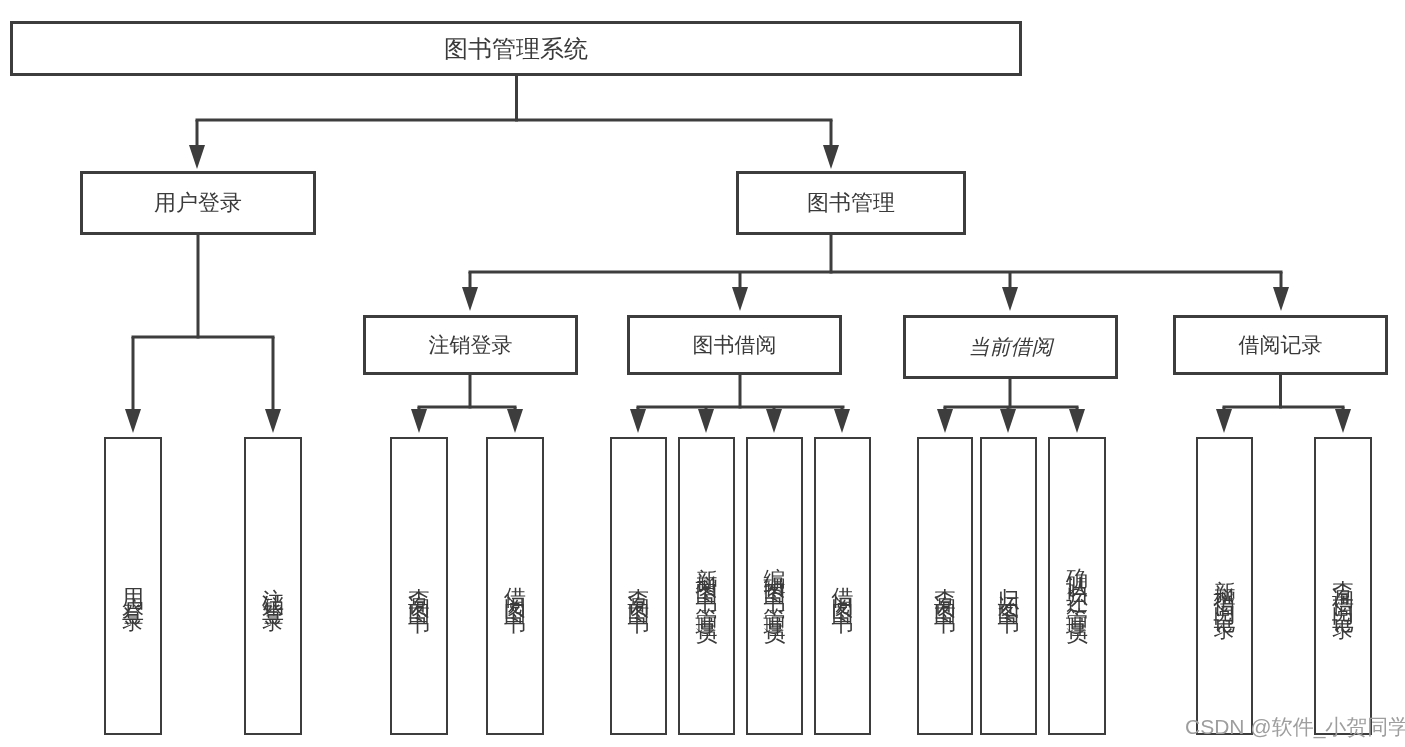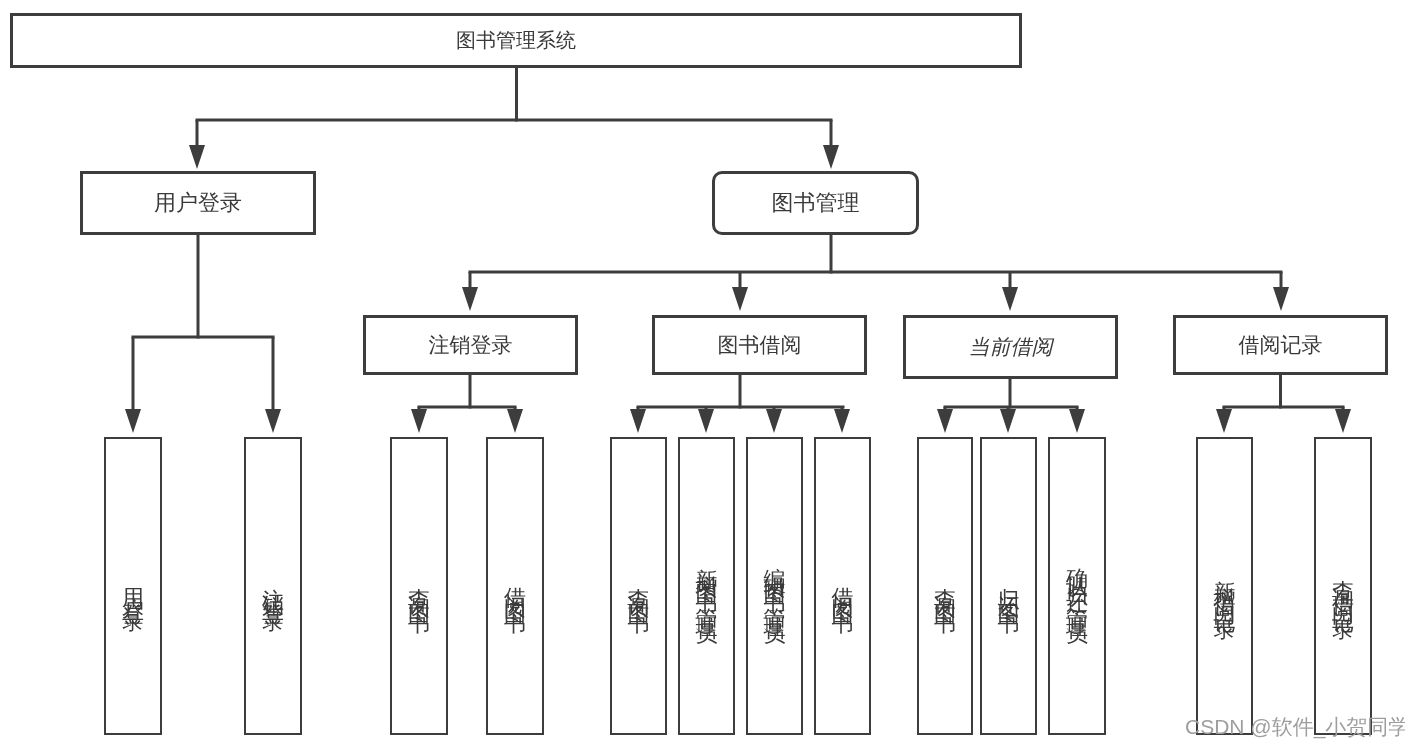--- a/index.html
+++ b/index.html
@@ -27,21 +27,21 @@
     background: #ffffff;
     border: 3px solid #3d3d3d;
     display: flex;
     align-items: center;
     justify-content: center;
     color: #3a3a3a;
     z-index: 1;
     text-align: center;
     white-space: nowrap;
   }
-  .root-node  { font-size: 20px; }
+  .root-node  { font-size: 24px; margin-top: 8px; }
   .l1-node    { font-size: 22px; }
   .l2-node    { font-size: 21px; }
   .leaf {
     border-width: 2.5px;
     top: 437px;
     height: 298px;
   }
   .leaf .vtext {
     writing-mode: vertical-rl;
     text-orientation: mixed;
@@ -138,28 +138,28 @@
     </g>
   </svg>
 
   <div class="node root-node" style="left:10px; top:13px; width:1012px; height:55px;">
     <span>图书管理系统</span>
   </div>
 
   <div class="node l1-node" style="left:80px; top:171px; width:236px; height:64px;">
     <span>用户登录</span>
   </div>
-  <div class="node l1-node" style="left:712px; top:171px; width:207px; height:64px;border-radius:10px;">
+  <div class="node l1-node" style="left:736px; top:171px; width:230px; height:64px;">
     <span>图书管理</span>
   </div>
 
   <div class="node l2-node" style="left:363px; top:315px; width:215px; height:60px;">
     <span>注销登录</span>
   </div>
-  <div class="node l2-node" style="left:652px; top:315px; width:215px; height:60px;">
+  <div class="node l2-node" style="left:627px; top:315px; width:215px; height:60px;">
     <span>图书借阅</span>
   </div>
   <div class="node l2-node" style="left:903px; top:315px; width:215px; height:64px;font-style:italic;">
     <span>当前借阅</span>
   </div>
   <div class="node l2-node" style="left:1173px; top:315px; width:215px; height:60px;">
     <span>借阅记录</span>
   </div>
 
   <div class="node leaf" style="left:104px; width:58px;">

